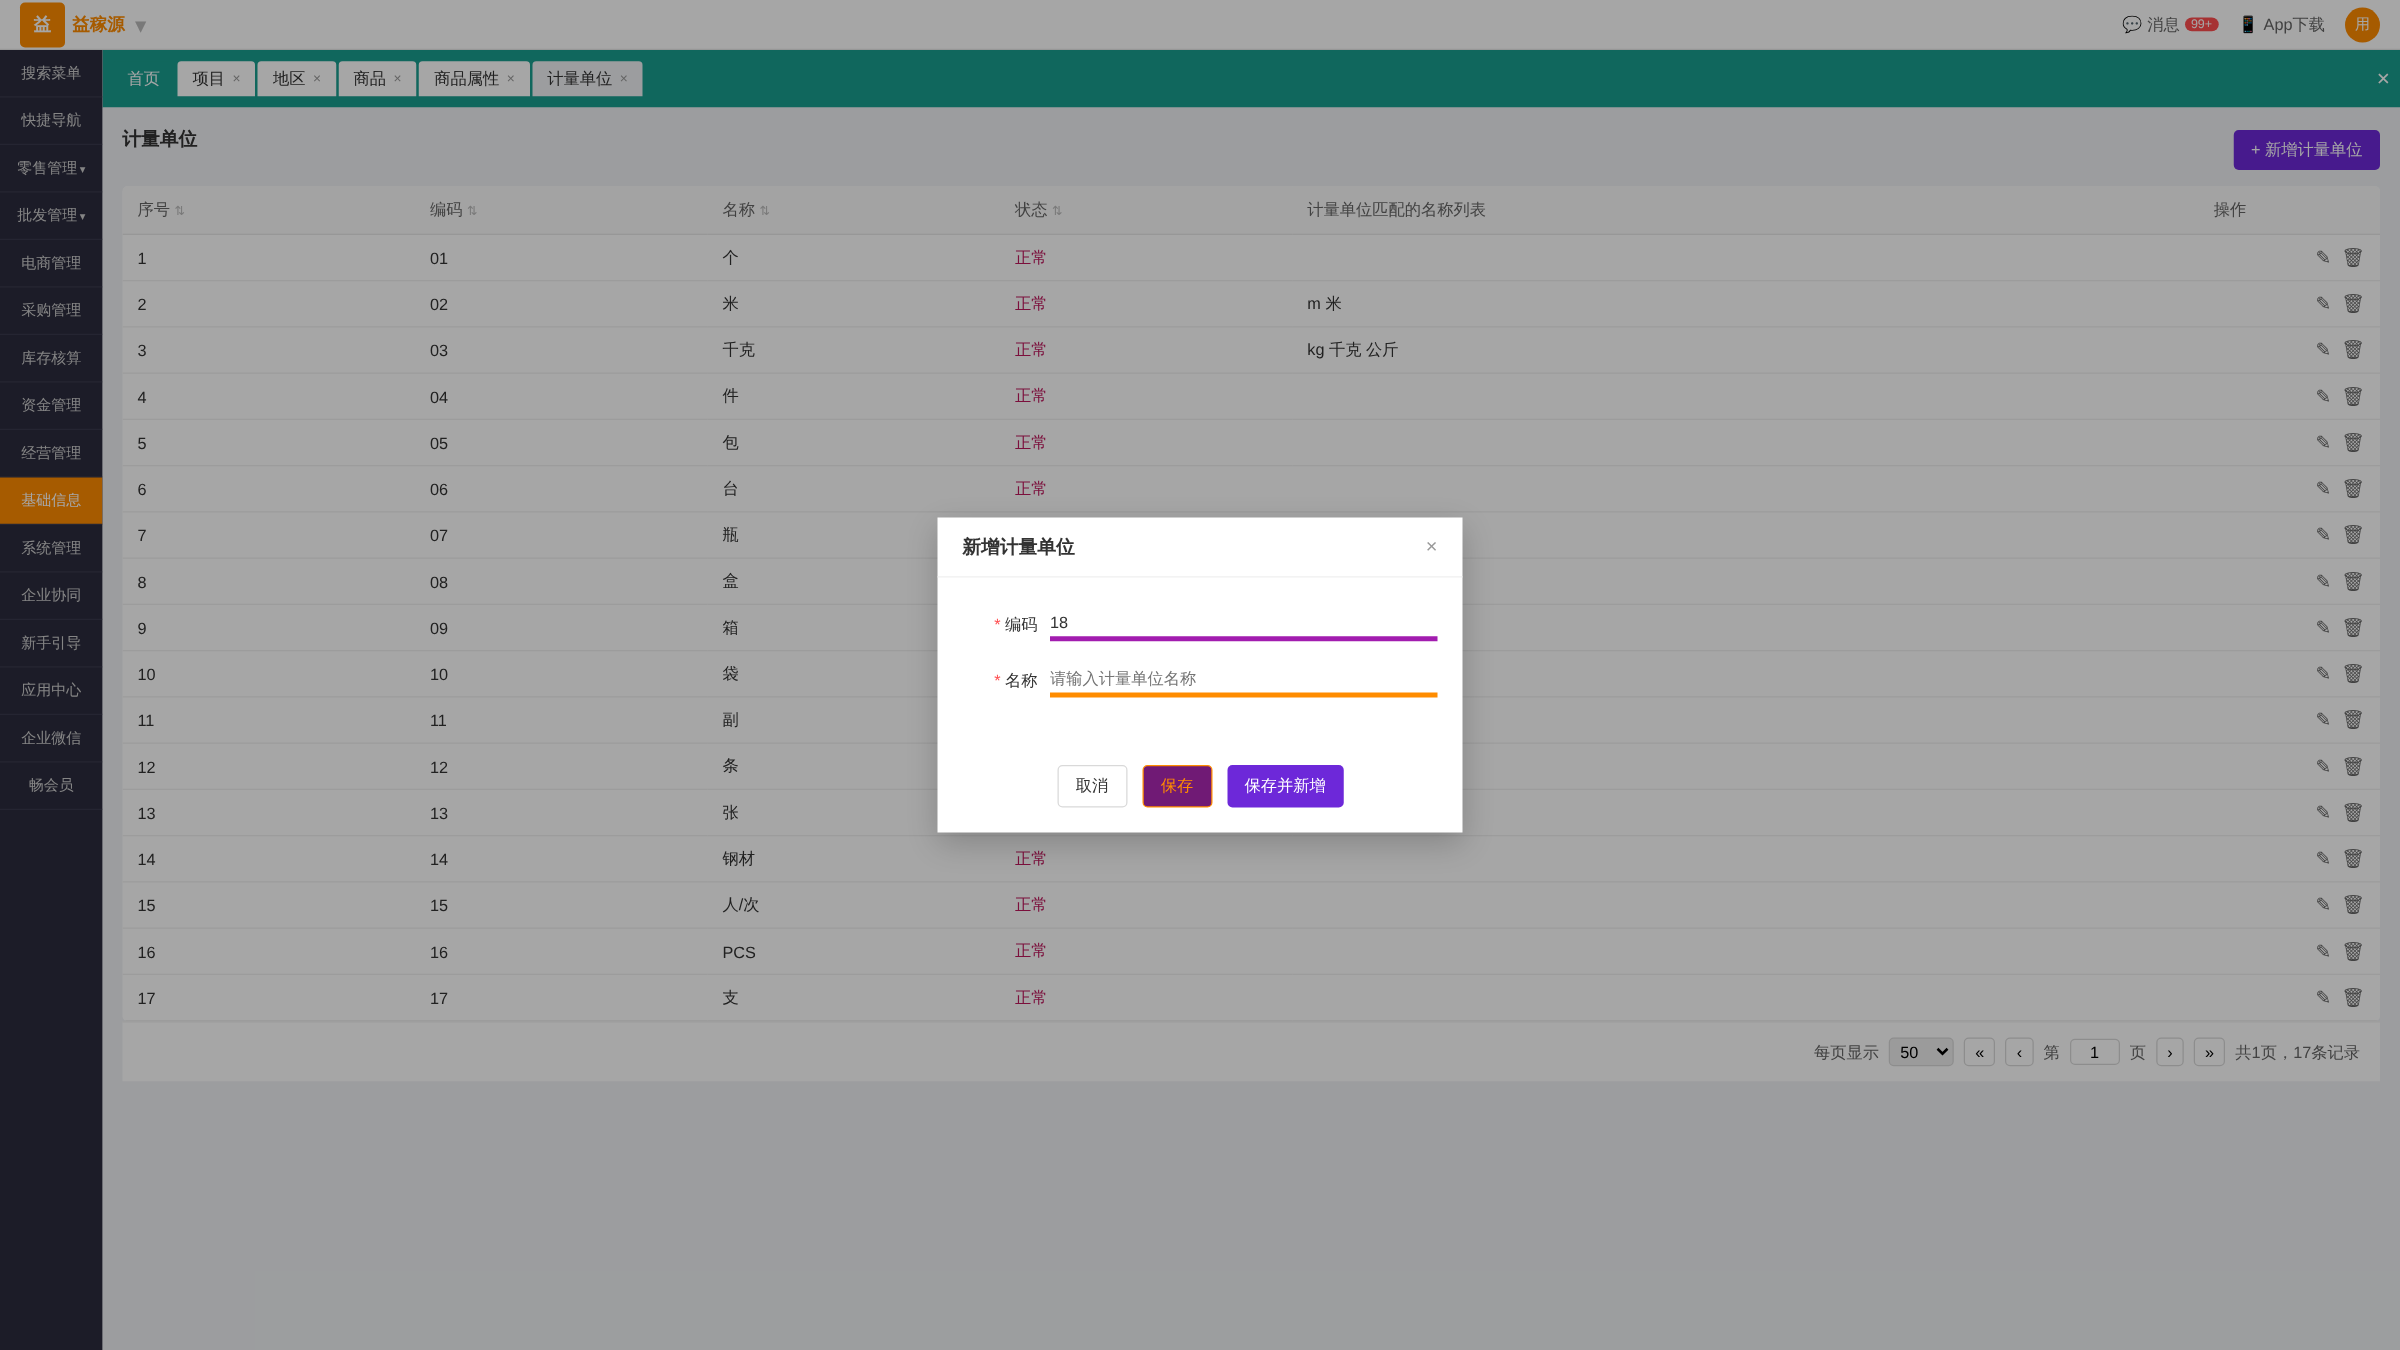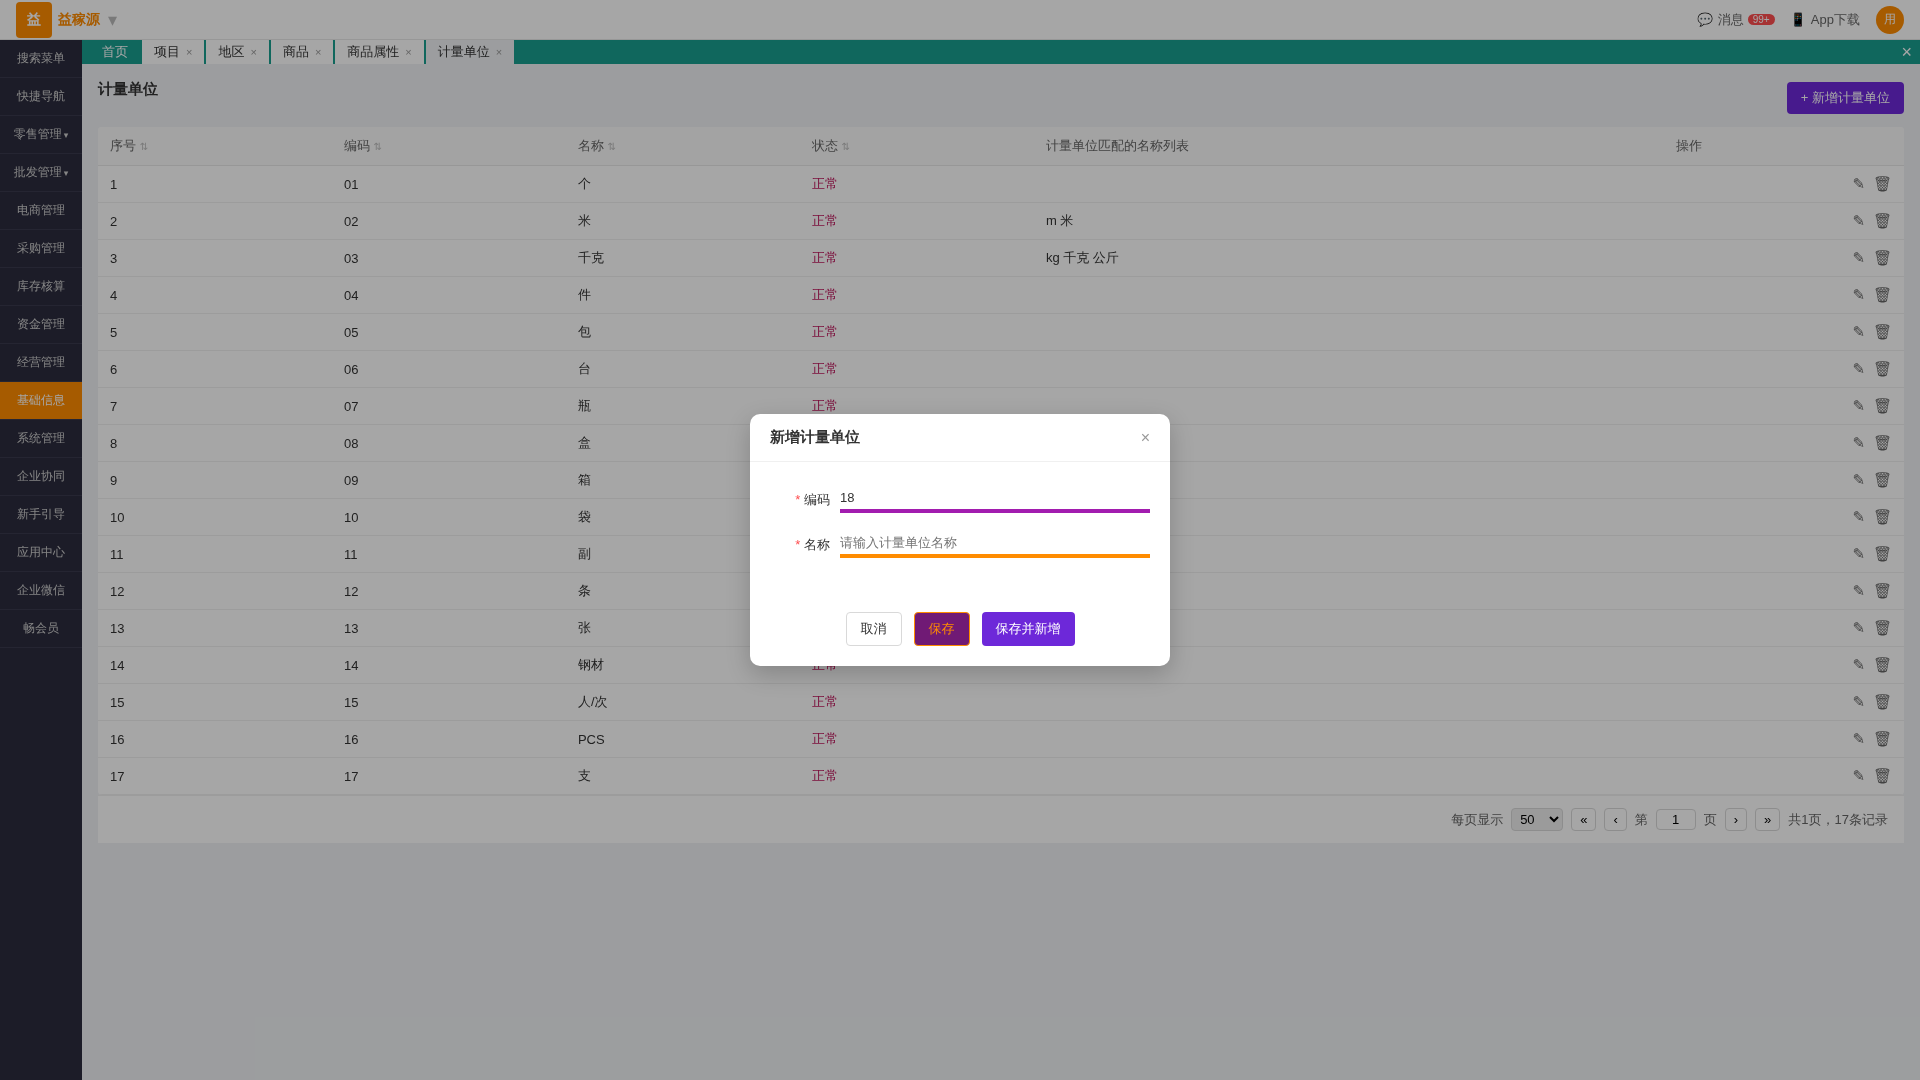--- a/index.html
+++ b/index.html
@@ -51,21 +51,21 @@
     .sidebar-item-with-arrow { display: flex; align-items: center; justify-content: center; gap: 2px; }
 
     
     .main-area { flex: 1; display: flex; flex-direction: column; overflow: hidden; }
 
     
     .tabs-bar {
       background: #1a9e8f;
       display: flex;
       align-items: center;
-      height: 24px;
+      height: 46px;
       padding: 0 8px;
       gap: 2px;
     }
     .tab-item {
       height: 28px;
       padding: 0 12px;
       background: #fff;
       border-radius: 3px 3px 0 0;
       display: flex;
       align-items: center;
@@ -109,21 +109,21 @@
       position: fixed;
       top: 0; left: 0; right: 0; bottom: 0;
       background: rgba(0,0,0,0.35);
       z-index: 200;
       display: flex;
       align-items: center;
       justify-content: center;
     }
     .modal {
       background: #fff;
-      border-radius: 10px;
+      border-radius: 0;
       width: 420px;
       padding: 0;
       box-shadow: 0 8px 24px rgba(0,0,0,0.2);
     }
     .modal-header {
       padding: 14px 20px;
       border-bottom: 1px solid #f0f0f0;
       display: flex;
       align-items: center;
       justify-content: space-between;
@@ -271,21 +271,21 @@
 
       <div class="table-wrap">
         <table>
           <thead>
             <tr>
               <th>序号 <span class="sort-icon">⇅</span></th>
               <th>编码 <span class="sort-icon">⇅</span></th>
               <th>名称 <span class="sort-icon">⇅</span></th>
               <th>状态 <span class="sort-icon">⇅</span></th>
               <th>计量单位匹配的名称列表</th>
-              <th style="text-align:left;">操作</th>
+              <th style="text-align:center;">操作</th>
             </tr>
           </thead>
           <tbody id="table-body">
           <tr>
     <td>1</td>
     <td>01</td>
     <td>个</td>
     <td><span class="status-normal">正常</span></td>
     <td></td>
     <td style="text-align:right;">

